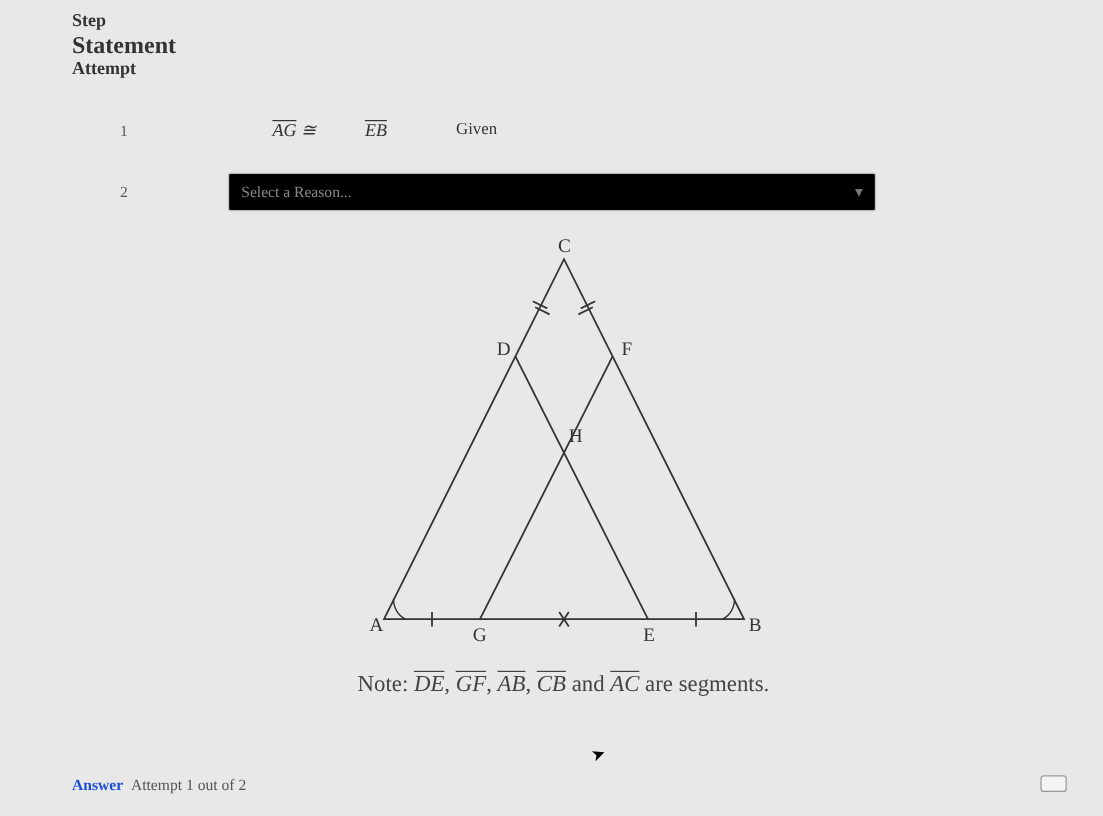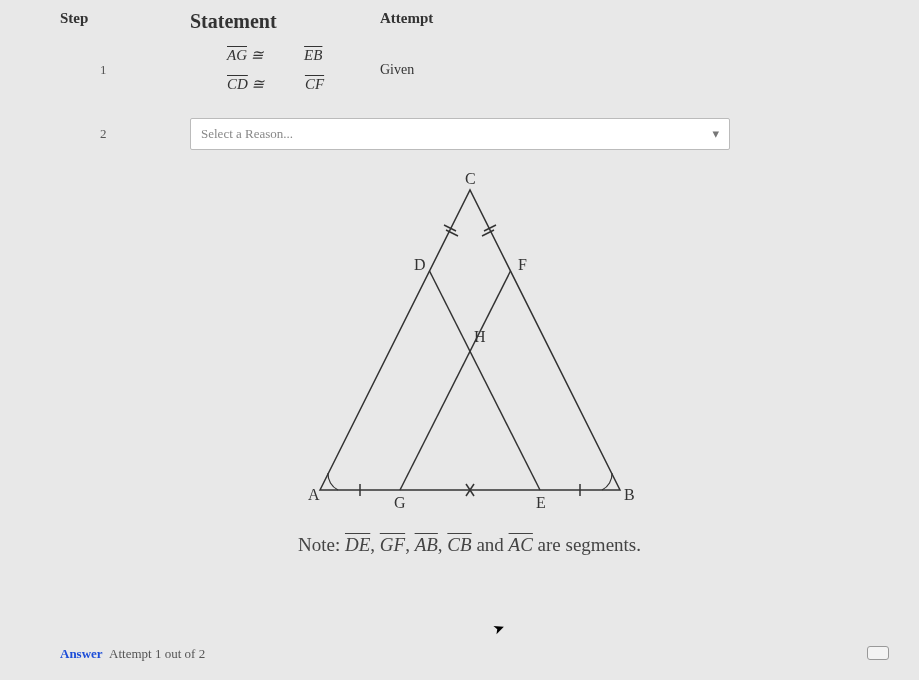--- a/index.html
+++ b/index.html
@@ -13,21 +13,22 @@
       position: relative;
     }
     .container {
       padding: 10px 40px 10px 60px;
     }
     .proof-table {
       width: 100%;
     }
     .header-row {
       display: flex;
-      margin-bottom: 8px;
+      margin-bottom: 28px;
+      flex-direction: column;
     }
     .col-step { width: 130px; font-weight: bold; font-size: 15px; }
     .col-statement { width: 190px; font-weight: bold; font-size: 20px; }
     .col-reason { flex: 1; font-weight: bold; font-size: 15px; }
     .data-row {
       display: flex;
       align-items: center;
       margin-bottom: 20px;
     }
     .step-num {
@@ -49,21 +50,21 @@
     }
     .overline {
       text-decoration: overline;
       font-style: italic;
       margin-left: 37px;
     }
     .select-reason {
       width: 100%;
       max-width: 540px;
       border: 1px solid #bbb;
-      background: #ffffff;
+      background: #000000;
       color: #888;
       font-size: 13px;
       padding: 7px 10px;
       border-radius: 2px;
       position: relative;
     }
     .select-reason::after {
       content: '▾';
       position: absolute;
       right: 10px;
@@ -125,25 +126,20 @@
       <div class="col-reason">Attempt</div>
     </div>
 
     <div class="data-row">
       <div class="step-num">1</div>
       <div class="statement-cell">
         <div>
           <span class="overline">AG</span>
           <span>≅</span>
           <span class="overline">EB</span>
-        </div>
-        <div>
-          <span class="overline">CD</span>
-          <span>≅</span>
-          <span class="overline">CF</span>
         </div>
       </div>
       <div class="reason-cell">Given</div>
     </div>
 
     <div class="data-row">
       <div class="step-num">2</div>
       <div class="reason-cell">
         <div class="select-reason">
           <span>Select a Reason...</span>

